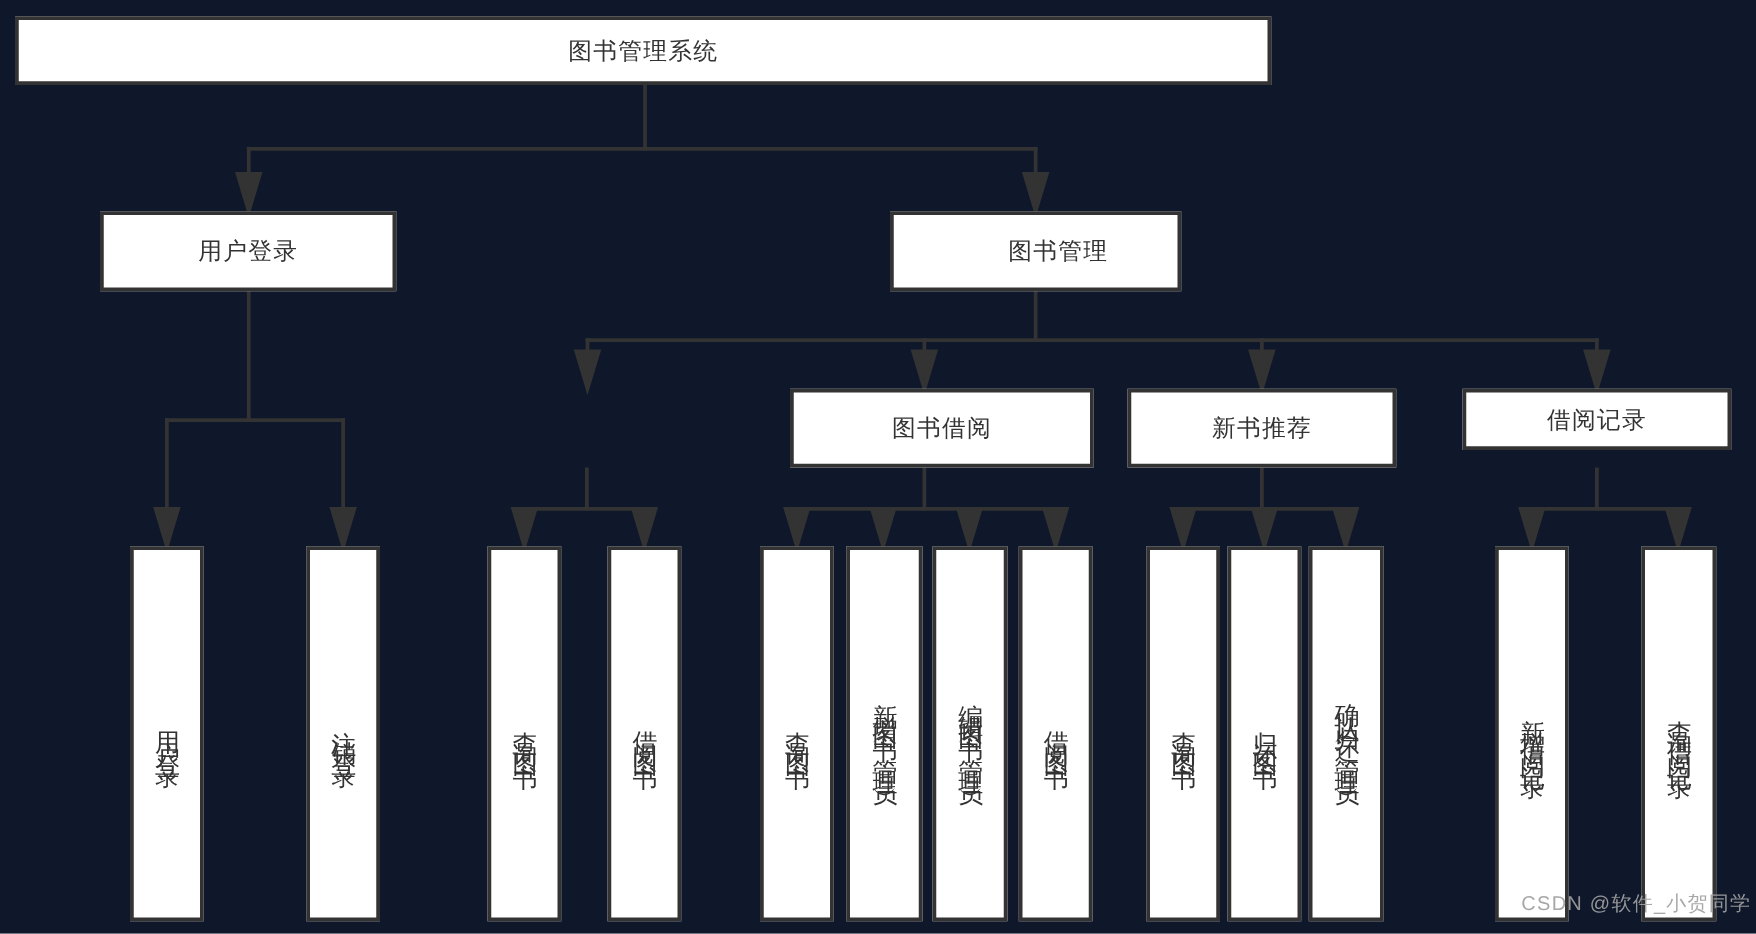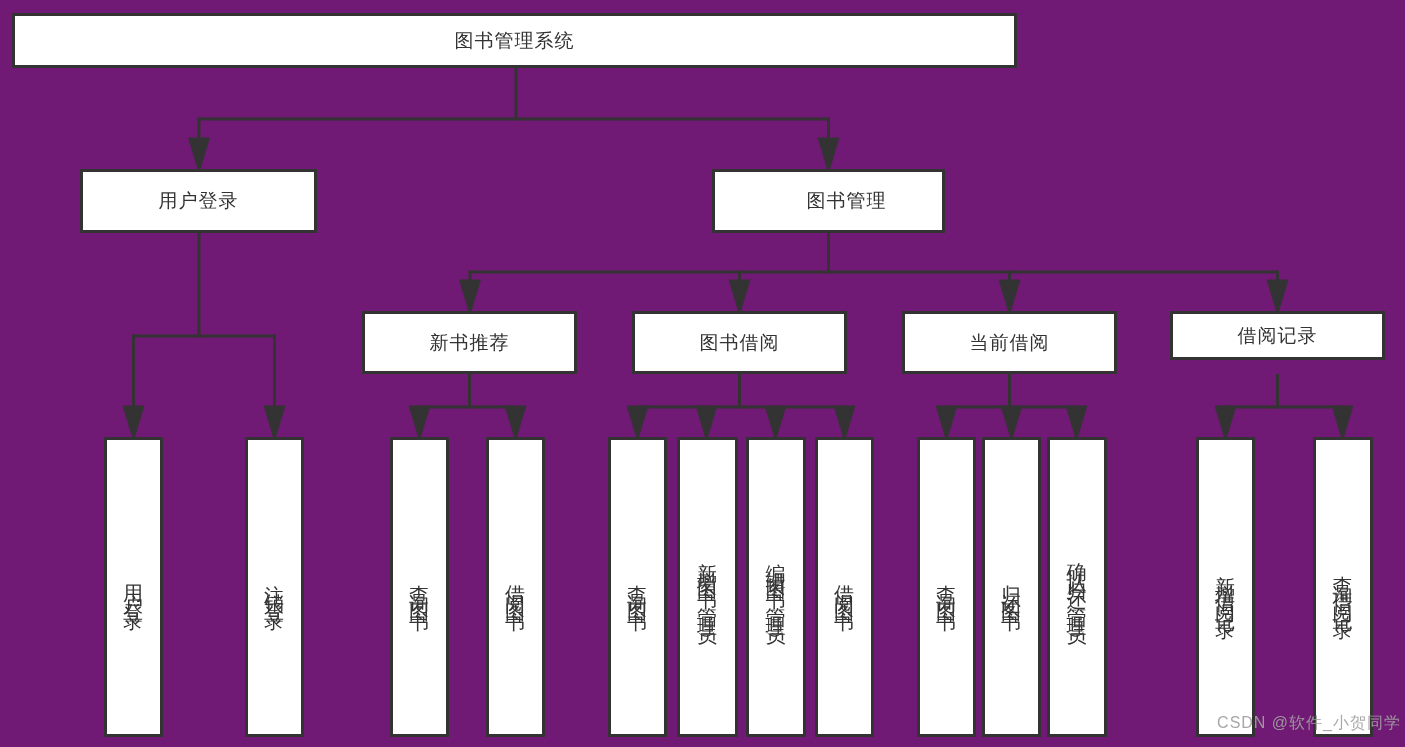--- a/index.html
+++ b/index.html
@@ -1,17 +1,17 @@
 <!DOCTYPE html>
 <html><head>
 <meta charset="utf-8">
 <style>
   html,body{margin:0;padding:0;background:#ffffff;}
   .stage{
-    position:relative;width:1405px;height:747px;background:#701a75;
+    position:relative;width:1405px;height:747px;background:#0f172a;
     font-family:"Liberation Sans","DejaVu Sans",sans-serif;color:#333333;overflow:hidden;
   }
   .connectors{position:absolute;left:0;top:0;}
   .box{
     position:absolute;box-sizing:border-box;background:#ffffff;border:3px solid #333333;
     display:flex;align-items:center;justify-content:center;text-align:center;
     font-size:19px;letter-spacing:1px;color:#333333;z-index:2;
   }
   .leaf{font-size:20px;}
   .vtext{
@@ -85,28 +85,25 @@
     <span>图书管理系统</span>
   </div>
 
   <div class="box" style="left:80px;top:169px;width:237px;height:64px;">
     <span>用户登录</span>
   </div>
   <div class="box" style="left:712px;top:169px;width:233px;height:64px;padding-left:36px;">
     <span>图书管理</span>
   </div>
 
-  <div class="box" style="left:362px;top:311px;width:215px;height:63px;">
-    <span>新书推荐</span>
-  </div>
-  <div class="box" style="left:632px;top:311px;width:215px;height:63px;">
+  <div class="box" style="left:632px;top:311px;width:243px;height:63px;">
     <span>图书借阅</span>
   </div>
   <div class="box" style="left:902px;top:311px;width:215px;height:63px;">
-    <span>当前借阅</span>
+    <span>新书推荐</span>
   </div>
   <div class="box" style="left:1170px;top:311px;width:215px;height:49px;">
     <span>借阅记录</span>
   </div>
 
   <div class="box leaf" style="left:104px;top:437px;width:59px;height:300px;">
     <span class="vtext">用户登录</span>
   </div>
   <div class="box leaf" style="left:245px;top:437px;width:59px;height:300px;">
     <span class="vtext">注销登录</span>

